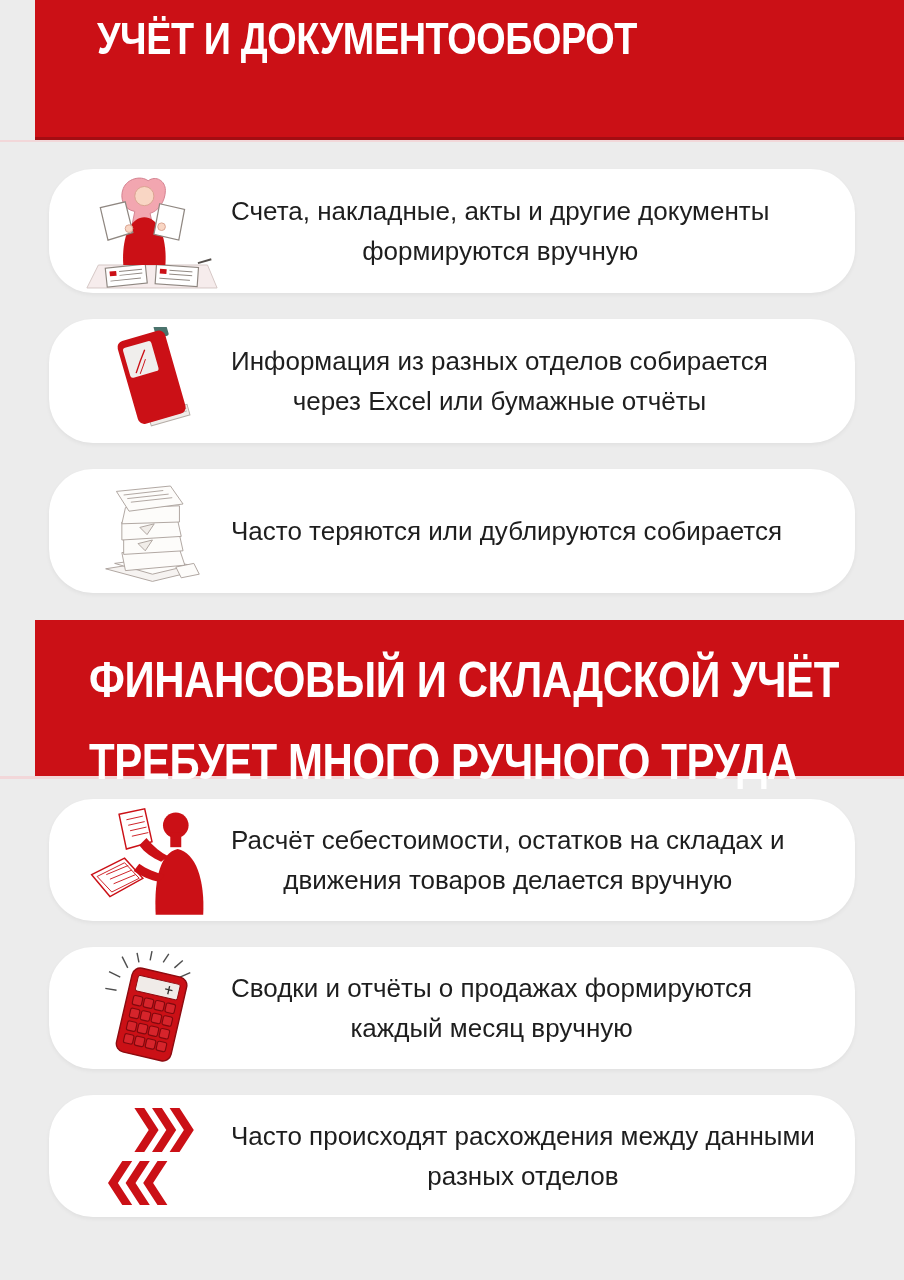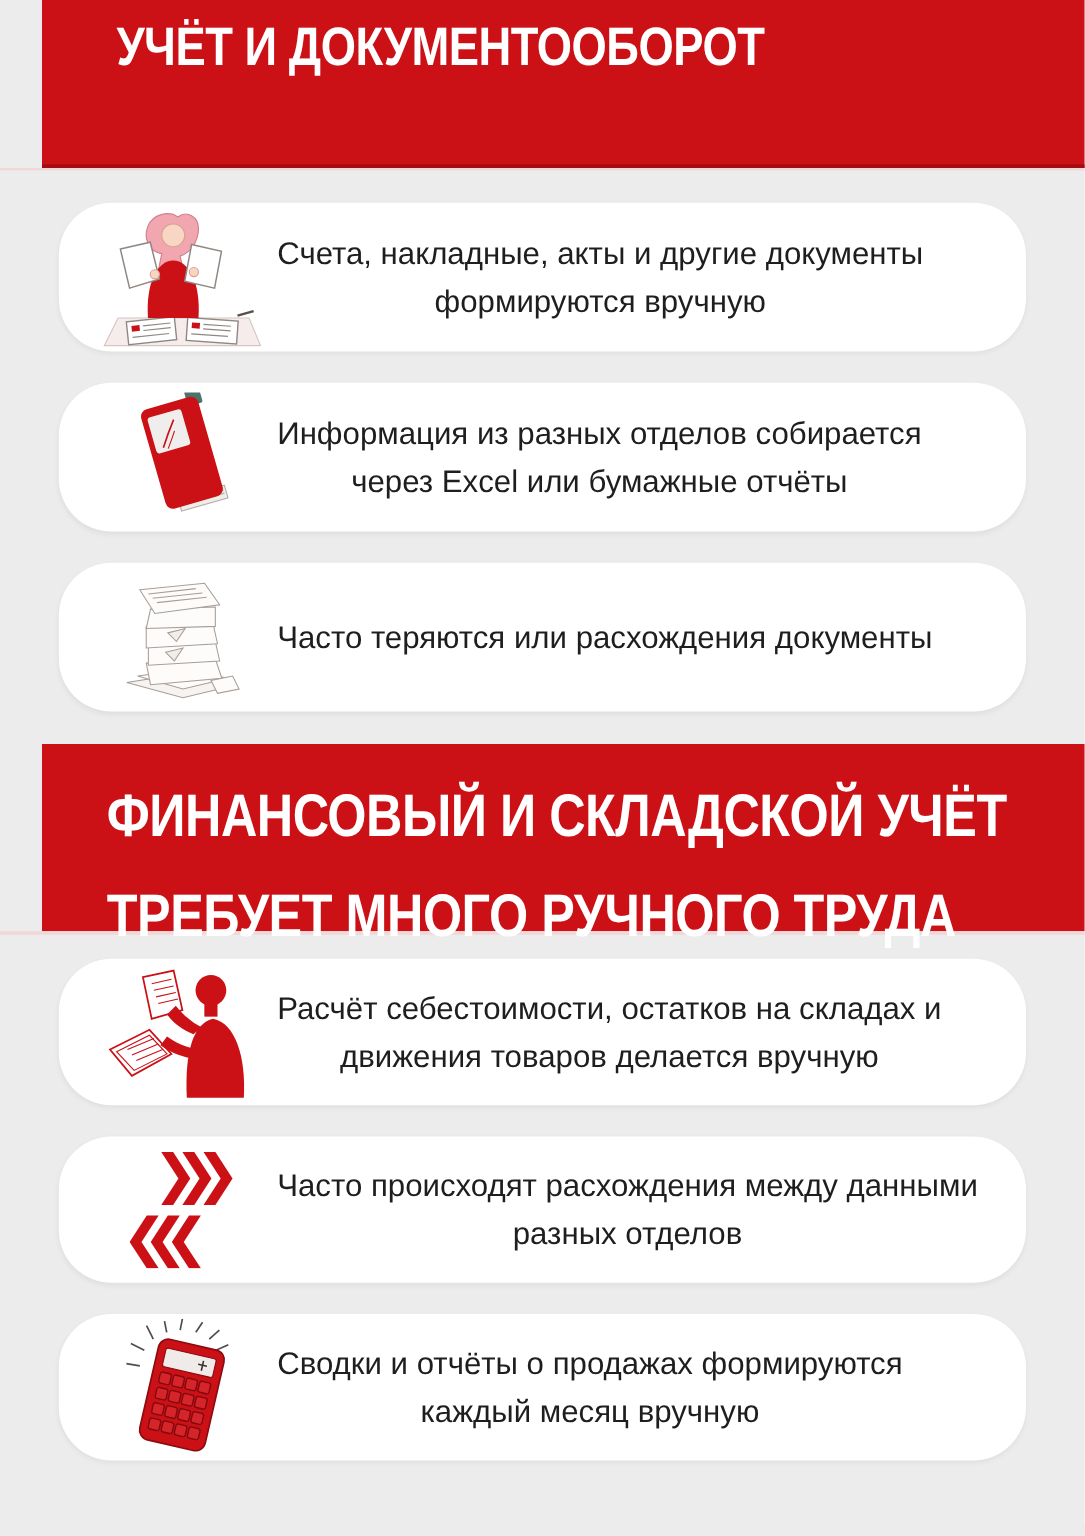--- a/index.html
+++ b/index.html
@@ -136,21 +136,21 @@
           </g>
           <polygon points="18,16 78,10 92,30 32,38" fill="#fdfcfa" stroke="#a89e98"></polygon>
           <line x1="26" y1="20" x2="70" y2="15" stroke="#a89e98"></line>
           <line x1="30" y1="24" x2="76" y2="19" stroke="#a89e98"></line>
           <line x1="34" y1="28" x2="80" y2="23" stroke="#a89e98"></line>
           <polygon points="44,56 60,52 52,64" fill="#f1ede9" stroke="#a89e98"></polygon>
           <polygon points="42,74 58,70 50,82" fill="#f1ede9" stroke="#a89e98"></polygon>
           <polygon points="84,100 104,96 110,108 90,112" fill="#fdfcfa" stroke="#a89e98"></polygon>
         </svg>
       </div>
-      <p class="card-text">Часто теряются или расхождения документы</p>
+      <p class="card-text">Часто теряются или дублируются собирается</p>
     </div>
 
   </section>
 
   <header class="banner banner--mid">
     <div class="bl"><span class="cond">ФИНАНСОВЫЙ И СКЛАДСКОЙ УЧЁТ</span></div>
     <div class="bl"><span class="cond">ТРЕБУЕТ МНОГО РУЧНОГО ТРУДА</span></div>
   </header>
   <div class="pink-divider pink-divider--thick"></div>
 
@@ -175,35 +175,20 @@
           </g>
           <path d="M74,120 C72,78 80,52 98,48 C118,52 128,82 126,120 Z" fill="#cb1016"></path>
           <circle cx="96" cy="22" r="14" fill="#cb1016"></circle>
           <rect x="90" y="30" width="12" height="16" fill="#cb1016"></rect>
           <path d="M80,62 C70,58 62,52 56,44 L64,36 C72,46 80,52 88,56 Z" fill="#cb1016"></path>
           <path d="M78,84 C68,82 58,78 50,72 L56,64 C64,70 74,74 84,76 Z" fill="#cb1016"></path>
         </svg>
       </div>
       <p class="card-text">Расчёт себестоимости, остатков на складах и
 движения товаров делается вручную</p>
-    </div>
-
-    <div class="card">
-      <div class="icon-box">
-        <svg viewBox="0 0 80 88" width="88" height="97" fill="#cb1016">
-          <polygon points="24,0 33,0 46,20 33,40 24,40 37,20"></polygon>
-          <polygon points="40,0 49,0 62,20 49,40 40,40 53,20"></polygon>
-          <polygon points="56,0 65,0 78,20 65,40 56,40 69,20"></polygon>
-          <polygon points="22,48 13,48 0,68 13,88 22,88 9,68"></polygon>
-          <polygon points="38,48 29,48 16,68 29,88 38,88 25,68"></polygon>
-          <polygon points="54,48 45,48 32,68 45,88 54,88 41,68"></polygon>
-        </svg>
-      </div>
-      <p class="card-text">Часто происходят расхождения между данными
-разных отделов</p>
     </div>
 
     <div class="card">
       <div class="icon-box">
         <svg viewBox="0 0 120 122" width="112" height="114">
           <g stroke="#4d4d4d" stroke-width="1.5">
             <line x1="34" y1="18" x2="28" y2="6"></line>
             <line x1="46" y1="12" x2="44" y2="2"></line>
             <line x1="58" y1="10" x2="60" y2="0"></line>
             <line x1="72" y1="12" x2="78" y2="3"></line>
@@ -234,15 +219,30 @@
                 <rect x="61" y="94" width="10" height="10" rx="2"></rect>
                 <rect x="73" y="94" width="10" height="10" rx="2"></rect>
             </g>
           </g>
         </svg>
       </div>
       <p class="card-text">Сводки и отчёты о продажах формируются
 каждый месяц вручную</p>
     </div>
 
+    <div class="card">
+      <div class="icon-box">
+        <svg viewBox="0 0 80 88" width="88" height="97" fill="#cb1016">
+          <polygon points="24,0 33,0 46,20 33,40 24,40 37,20"></polygon>
+          <polygon points="40,0 49,0 62,20 49,40 40,40 53,20"></polygon>
+          <polygon points="56,0 65,0 78,20 65,40 56,40 69,20"></polygon>
+          <polygon points="22,48 13,48 0,68 13,88 22,88 9,68"></polygon>
+          <polygon points="38,48 29,48 16,68 29,88 38,88 25,68"></polygon>
+          <polygon points="54,48 45,48 32,68 45,88 54,88 41,68"></polygon>
+        </svg>
+      </div>
+      <p class="card-text">Часто происходят расхождения между данными
+разных отделов</p>
+    </div>
+
   </section>
 
 </div>
 
 </body></html>

